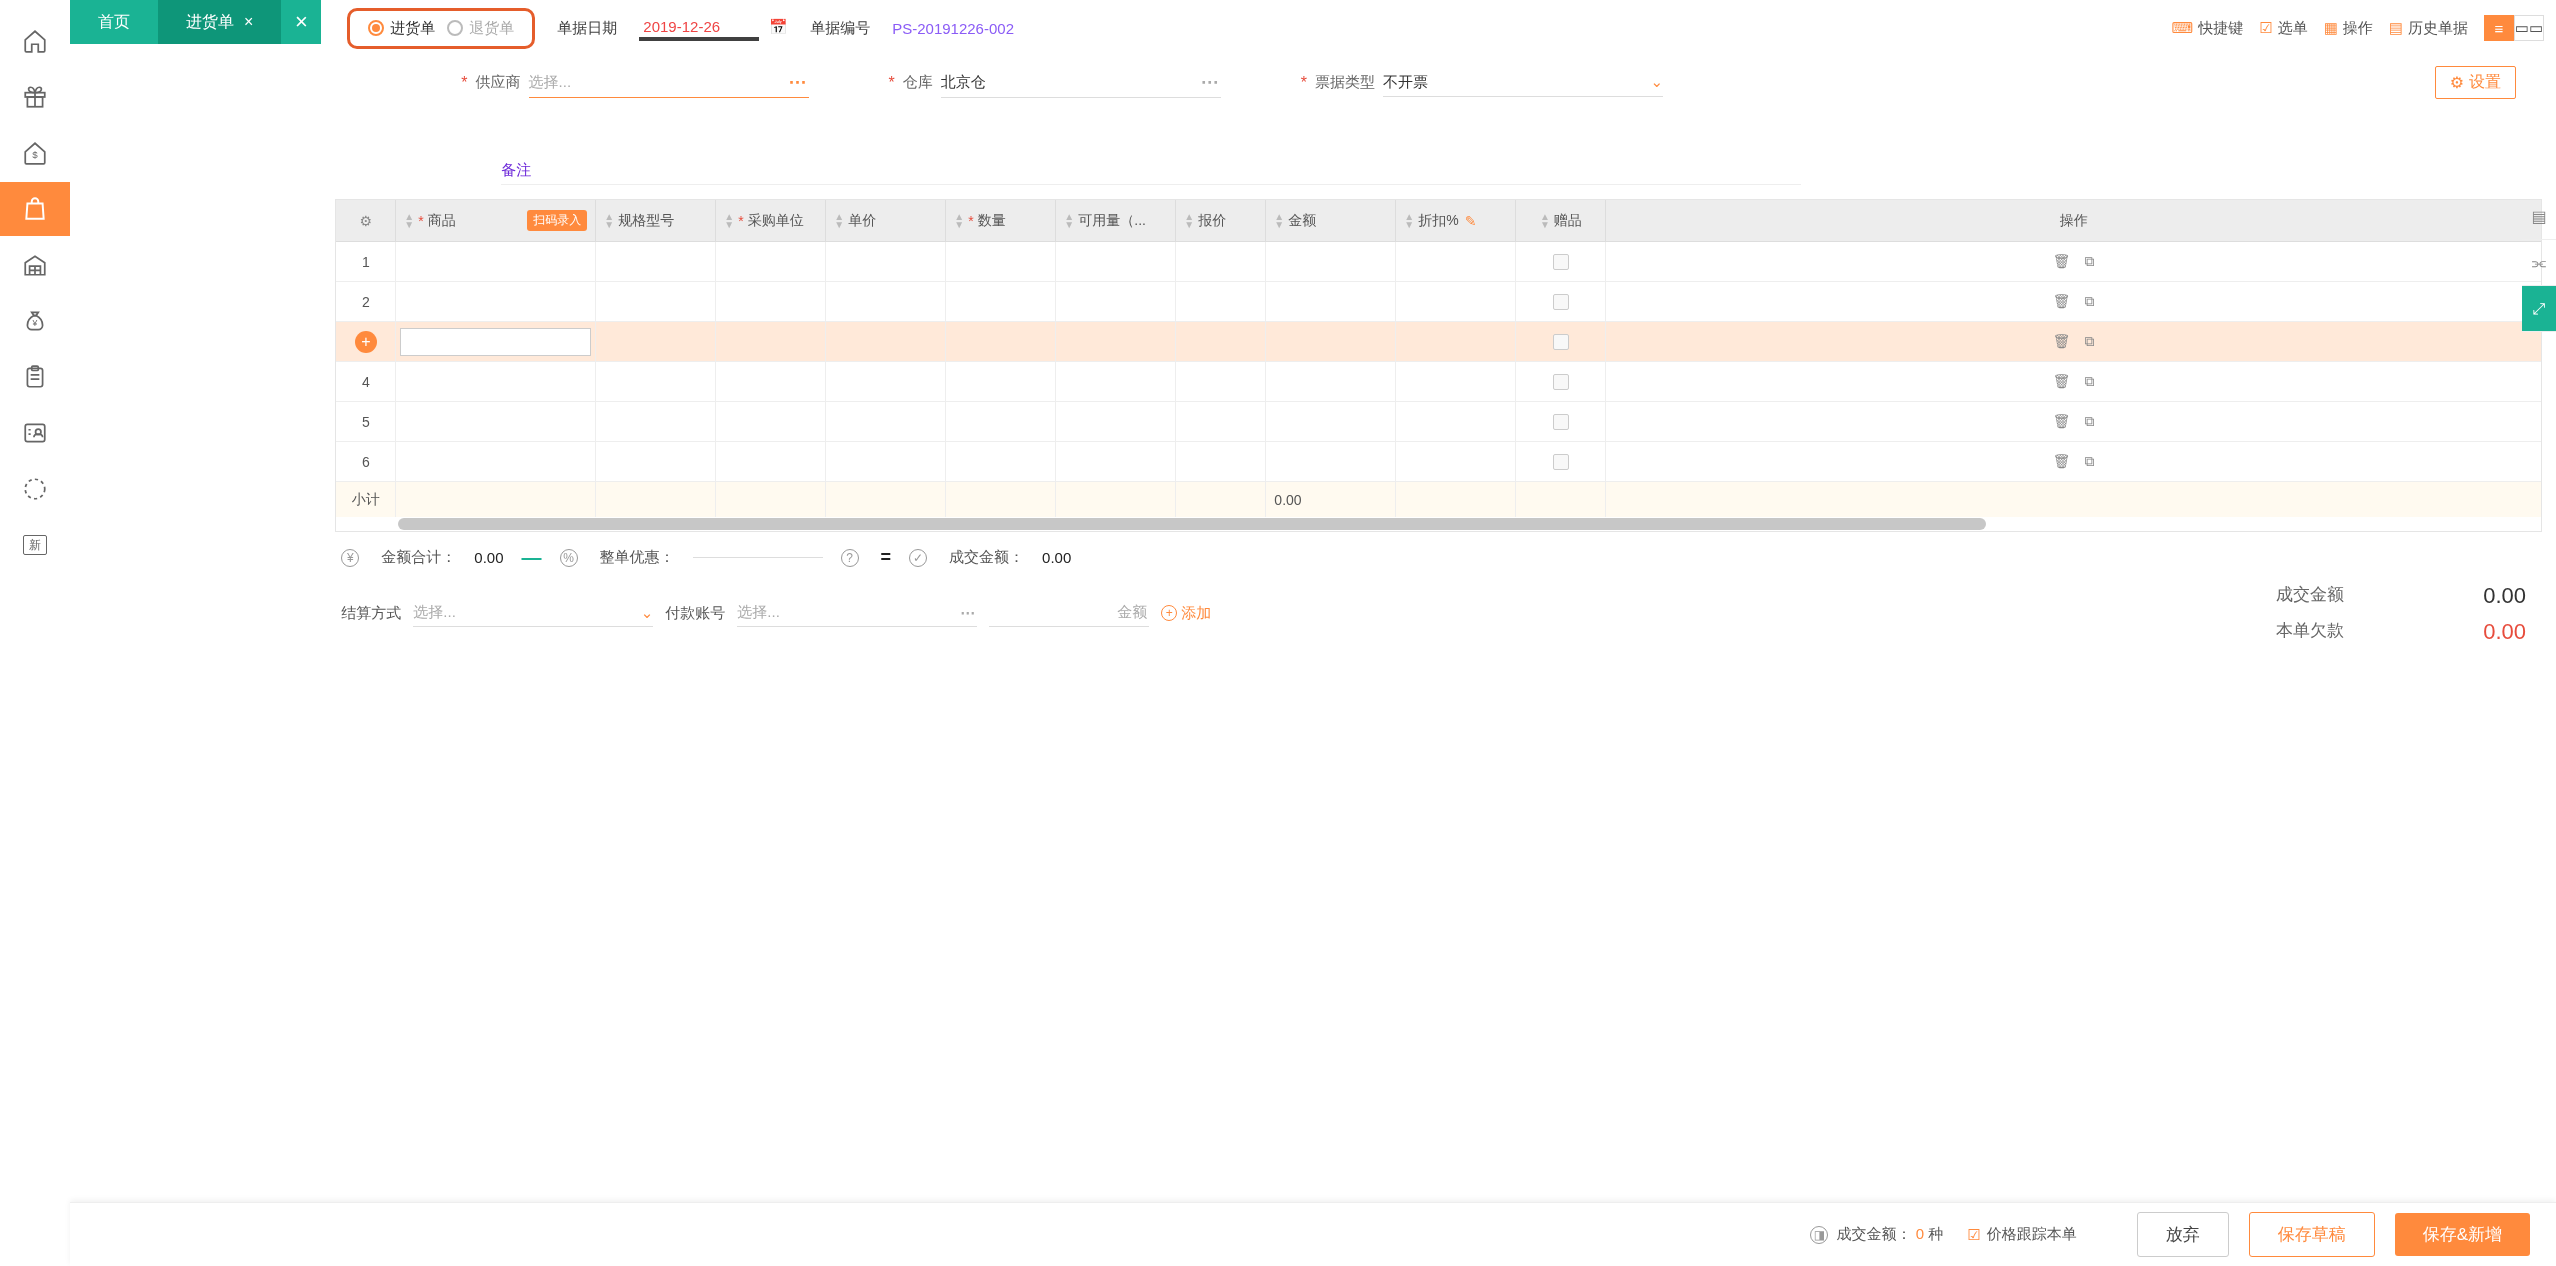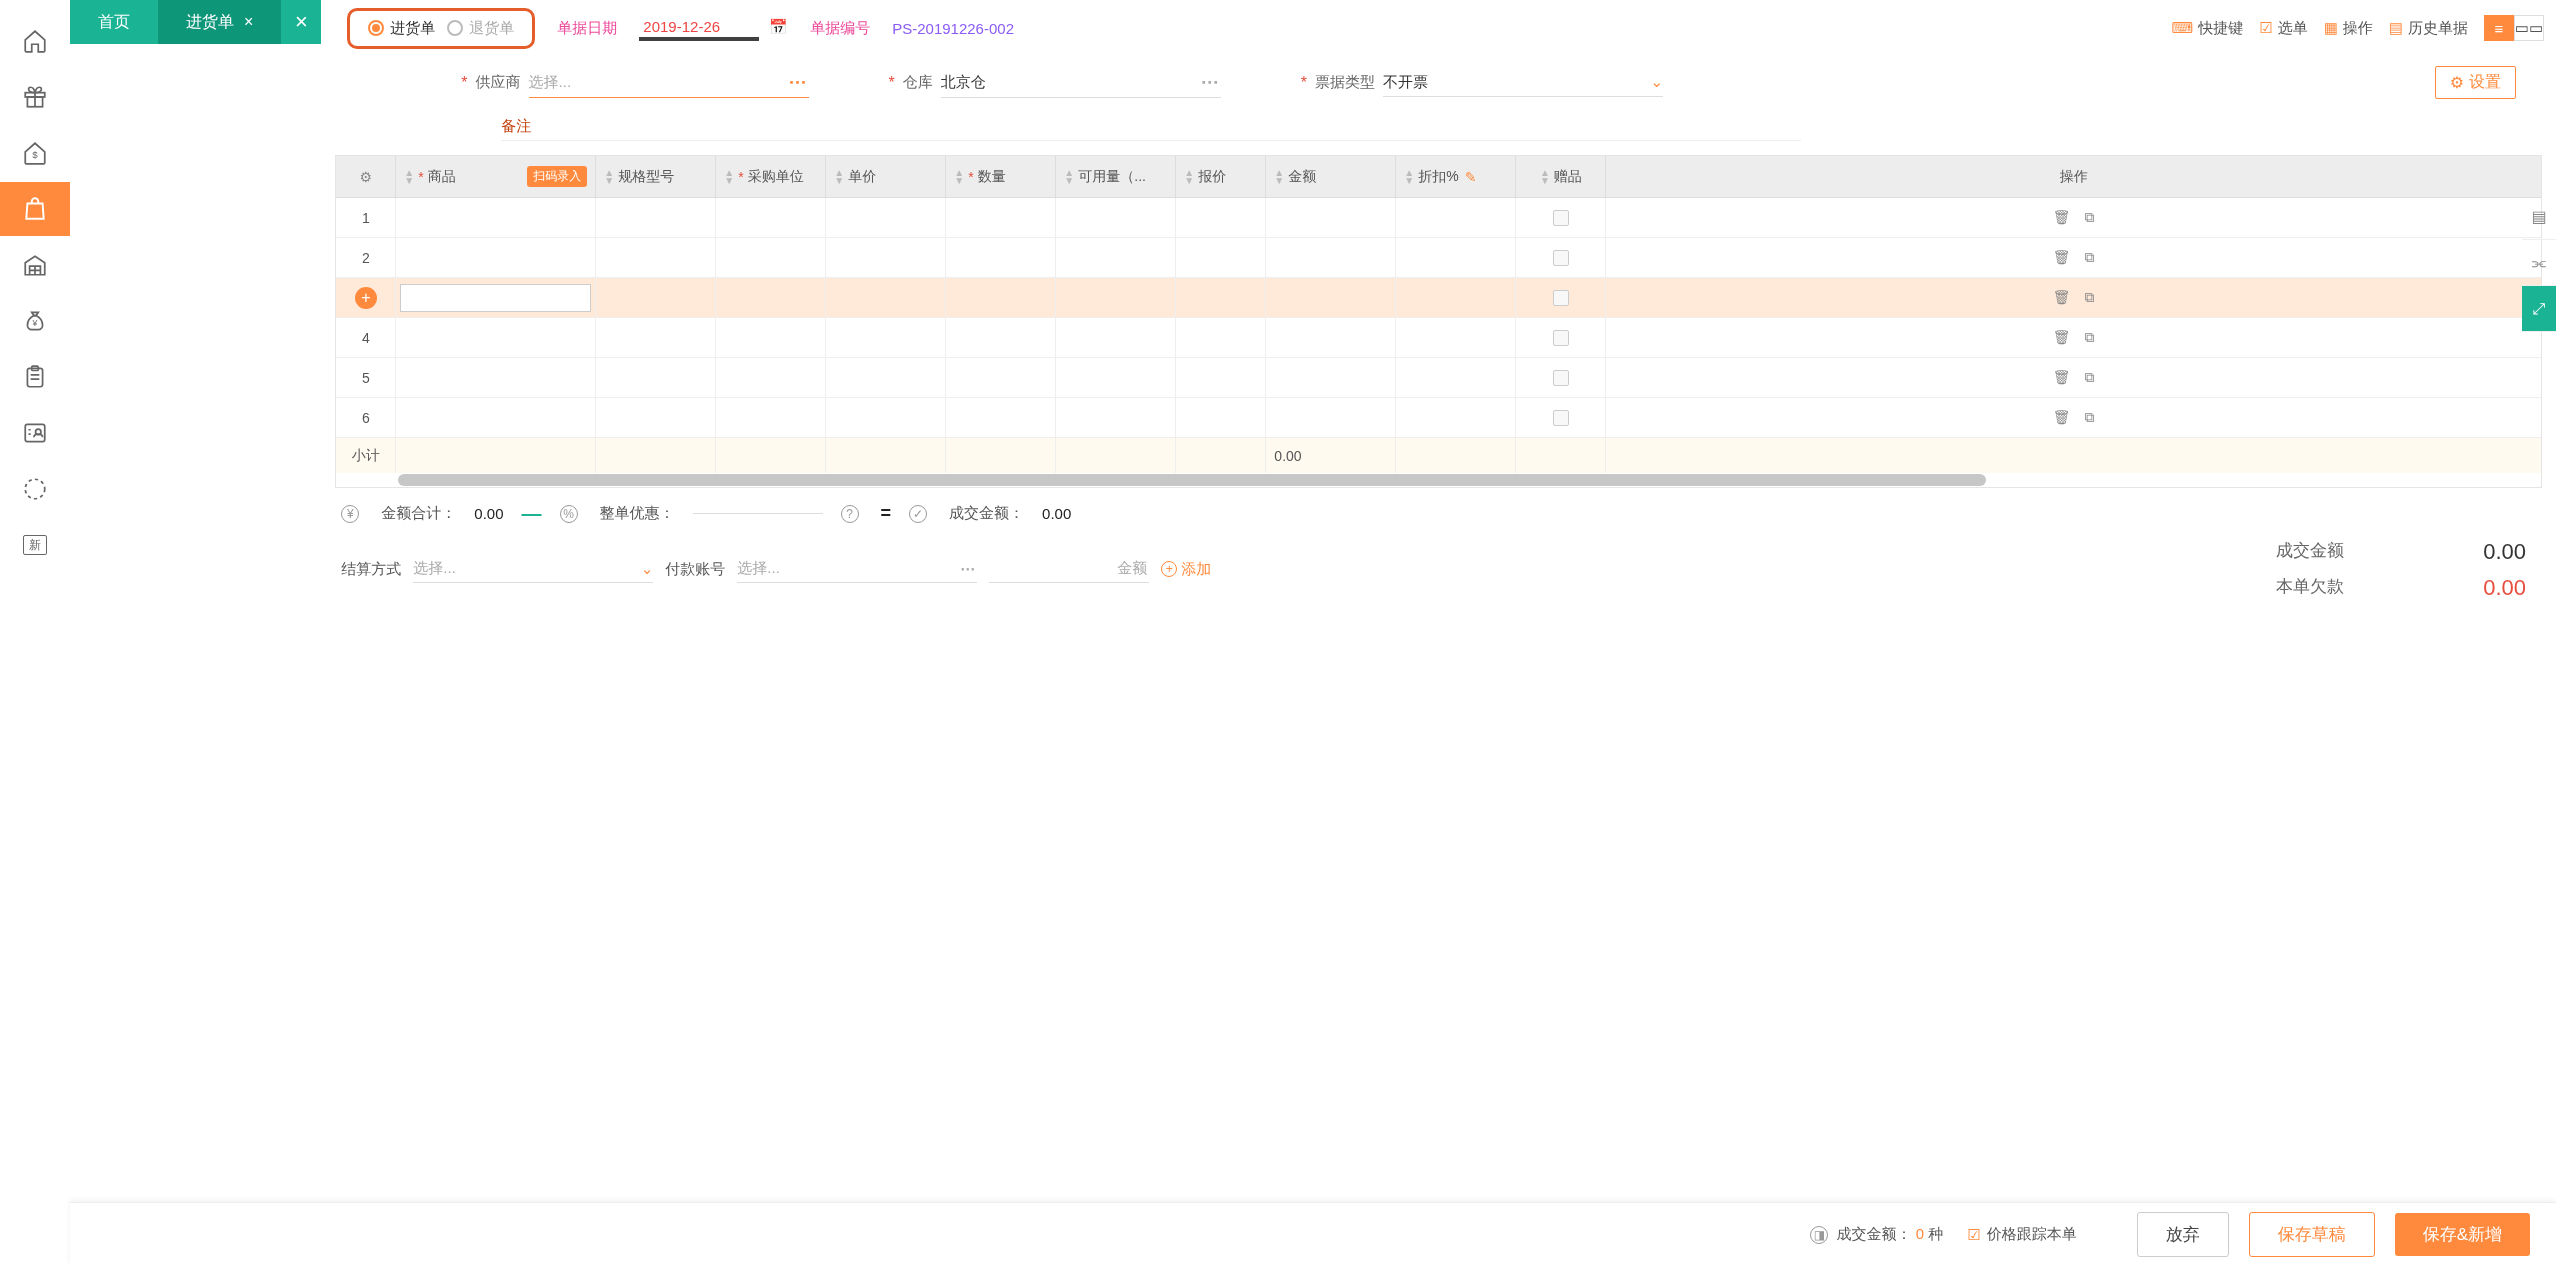--- a/index.html
+++ b/index.html
@@ -28,21 +28,21 @@
     .toolbar { height: 56px; display: flex; align-items: center; padding: 0 12px 0 26px; gap: 22px; font-size: 15px; color: #555; }
     .radio-group { display: flex; align-items: center; gap: 12px; border: 3px solid #e55d2b; border-radius: 10px; padding: 8px 18px; }
     .radio-item { display: flex; align-items: center; gap: 6px; cursor: pointer; }
     .radio-circle { width: 16px; height: 16px; border-radius: 50%; border: 2px solid #bbb; display: flex; align-items: center; justify-content: center; }
     .radio-item.active .radio-circle { border-color: #ff8a3d; }
     .radio-item.active .radio-circle::after { content: ''; width: 8px; height: 8px; background: #ff8a3d; border-radius: 50%; }
     .radio-item.active { color: #333; font-weight: 500; }
     .radio-item.inactive { color: #aaa; }
     .date-value { color: #ef4444; border-bottom: 4px solid #404040; padding: 2px 4px; min-width: 120px; display: inline-block; }
     .cal-icon { color: #ff8a3d; margin-left: 6px; }
-    .toolbar-label { color: #ec4899; }
+    .toolbar-label { color: #404040; }
     .toolbar-value { color: #8b5cf6; }
     .toolbar-spacer { flex: 1; }
     .toolbar-actions { display: flex; align-items: center; gap: 16px; }
     .toolbar-action { display: flex; align-items: center; gap: 5px; color: #555; cursor: pointer; }
     .toolbar-action .ico { color: #ff8a3d; }
     .view-toggle { display: flex; }
     .view-btn { width: 30px; height: 26px; border: 1px solid #ddd; display: flex; align-items: center; justify-content: center; cursor: pointer; }
     .view-btn.active { background: #ff8a3d; border-color: #ff8a3d; color: #fff; }
 
     
@@ -50,21 +50,21 @@
     .form-field { display: flex; align-items: center; gap: 8px; }
     .required-star { color: #e74c3c; }
     .field-label { color: #666; font-size: 15px; }
     .field-input { border: none; border-bottom: 1px solid #ff8a3d; padding: 4px 0; width: 280px; color: #aaa; font-size: 15px; outline: none; background: transparent; }
     .field-value-plain { border-bottom: 1px solid #ddd; padding: 4px 0; width: 280px; color: #333; font-size: 15px; display: flex; justify-content: space-between; align-items: center; }
     .field-chevron { color: #ff8a3d; }
     .field-dots { color: #ff8a3d; font-size: 18px; font-weight: bold; letter-spacing: 2px; }
     .settings-btn { margin-left: auto; border: 1px solid #ff8a3d; color: #ff8a3d; padding: 5px 14px; border-radius: 2px; display: flex; align-items: center; gap: 5px; cursor: pointer; }
     
     .remarks-row { padding: 8px 40px 14px 180px; }
-    .remarks-label { color: #c2410c; font-size: 15px; border-bottom: 1px solid #eee; padding-bottom: 4px; display: inline-block; width: 1300px; }
+    .remarks-label { color: #6d28d9; font-size: 15px; border-bottom: 1px solid #eee; padding-bottom: 4px; display: inline-block; width: 1300px; margin-top: 44px; }
 
     
     .table-wrap { margin: 0 14px; border: 1px solid #e5e5e5; }
     .table-header { display: flex; background: #ededed; border-bottom: 1px solid #ddd; }
     .th { border-right: 1px solid #ddd; padding: 10px 8px; font-size: 14px; color: #555; display: flex; align-items: center; gap: 4px; }
     .sort-arrows { color: #bbb; font-size: 10px; line-height: 8px; }
     .th .gear { color: #888; margin: 0 auto; }
     .scan-badge { background: #ff8a3d; color: #fff; font-size: 12px; padding: 2px 6px; border-radius: 3px; margin-left: auto; }
     .edit-ico { color: #ff8a3d; margin-left: 2px; }
 

